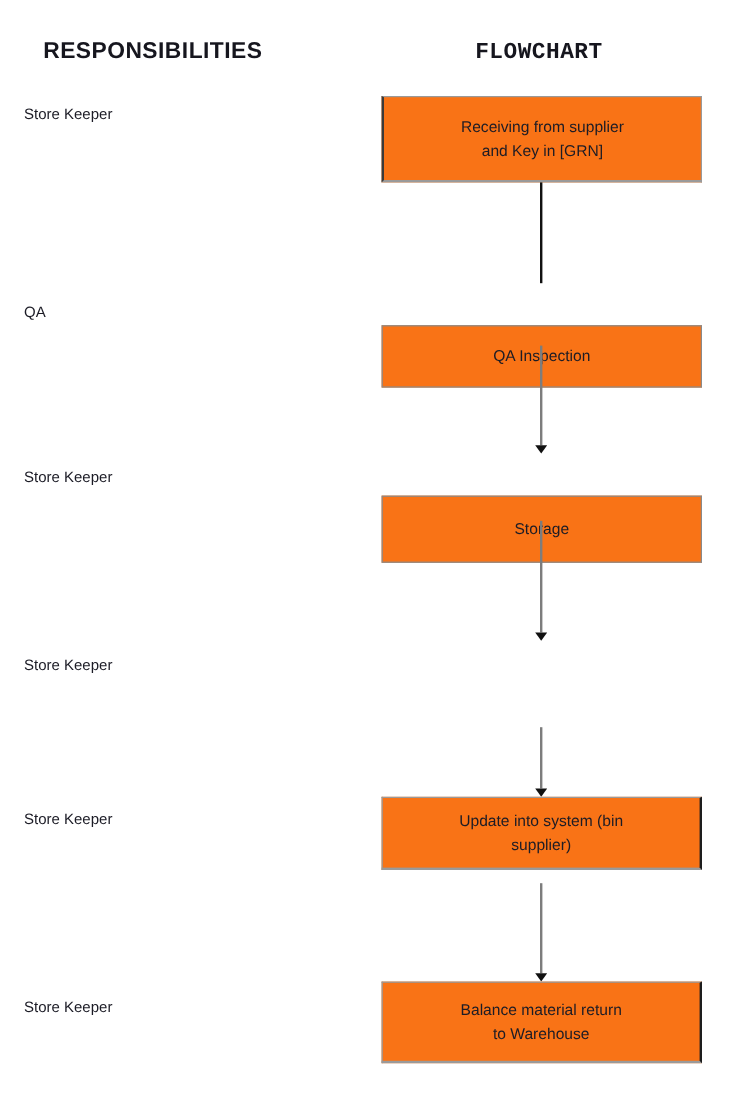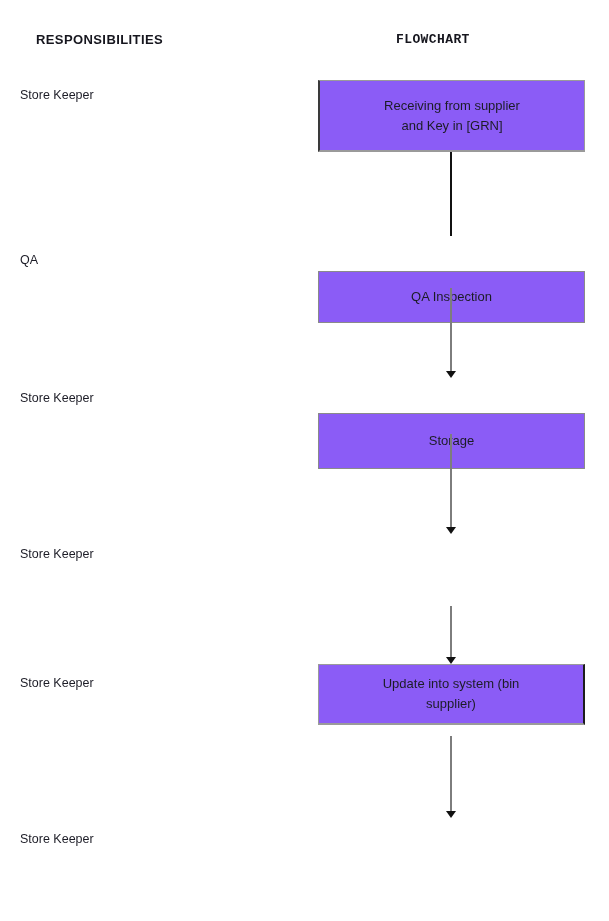--- a/index.html
+++ b/index.html
@@ -20,21 +20,21 @@
     position: absolute;
     left: 0; top: 0;
     width: 609px;
     height: 921px;
     overflow: hidden;
   }
 
   
   .col-header {
     position: absolute;
-    font-size: 13px;
+    font-size: 19px;
     font-weight: bold;
     letter-spacing: 0.4px;
     color: #16161e;
     white-space: nowrap;
   }
   #header-responsibilities { left: 36px;  top: 32px; }
   #header-flowchart        { left: 396px; top: 32px; font-family: Liberation Mono, monospace; }
 
   
   .resp-label {
@@ -45,21 +45,21 @@
     color: #1c1c26;
     white-space: nowrap;
   }
 
   
   .flow-box {
     position: absolute;
     left: 318px;
     width: 267px;
     box-sizing: border-box;
-    background: #8b5cf6;
+    background: #f97316;
     display: flex;
     align-items: center;
     justify-content: center;
     text-align: center;
   }
   .flow-box .box-text {
     display: block;
     font-size: 13px;
     line-height: 20px;
     color: #1c1c26;
@@ -176,14 +176,20 @@
       <span>Update into system (bin</span><br>
       <span>supplier)</span>
     </span>
   </div>
 
   <div class="connector" style="top:736px; height:82px;">
     <div class="stem" style="height:75px;"></div>
     <div class="head" style="top:75px;"></div>
   </div>
 
+  <div class="flow-box border-shadow-right" style="top:818px; height:68px;">
+    <span class="box-text">
+      <span>Balance material return</span><br>
+      <span>to Warehouse</span>
+    </span>
+  </div>
 
 </div>
 
 </body></html>

